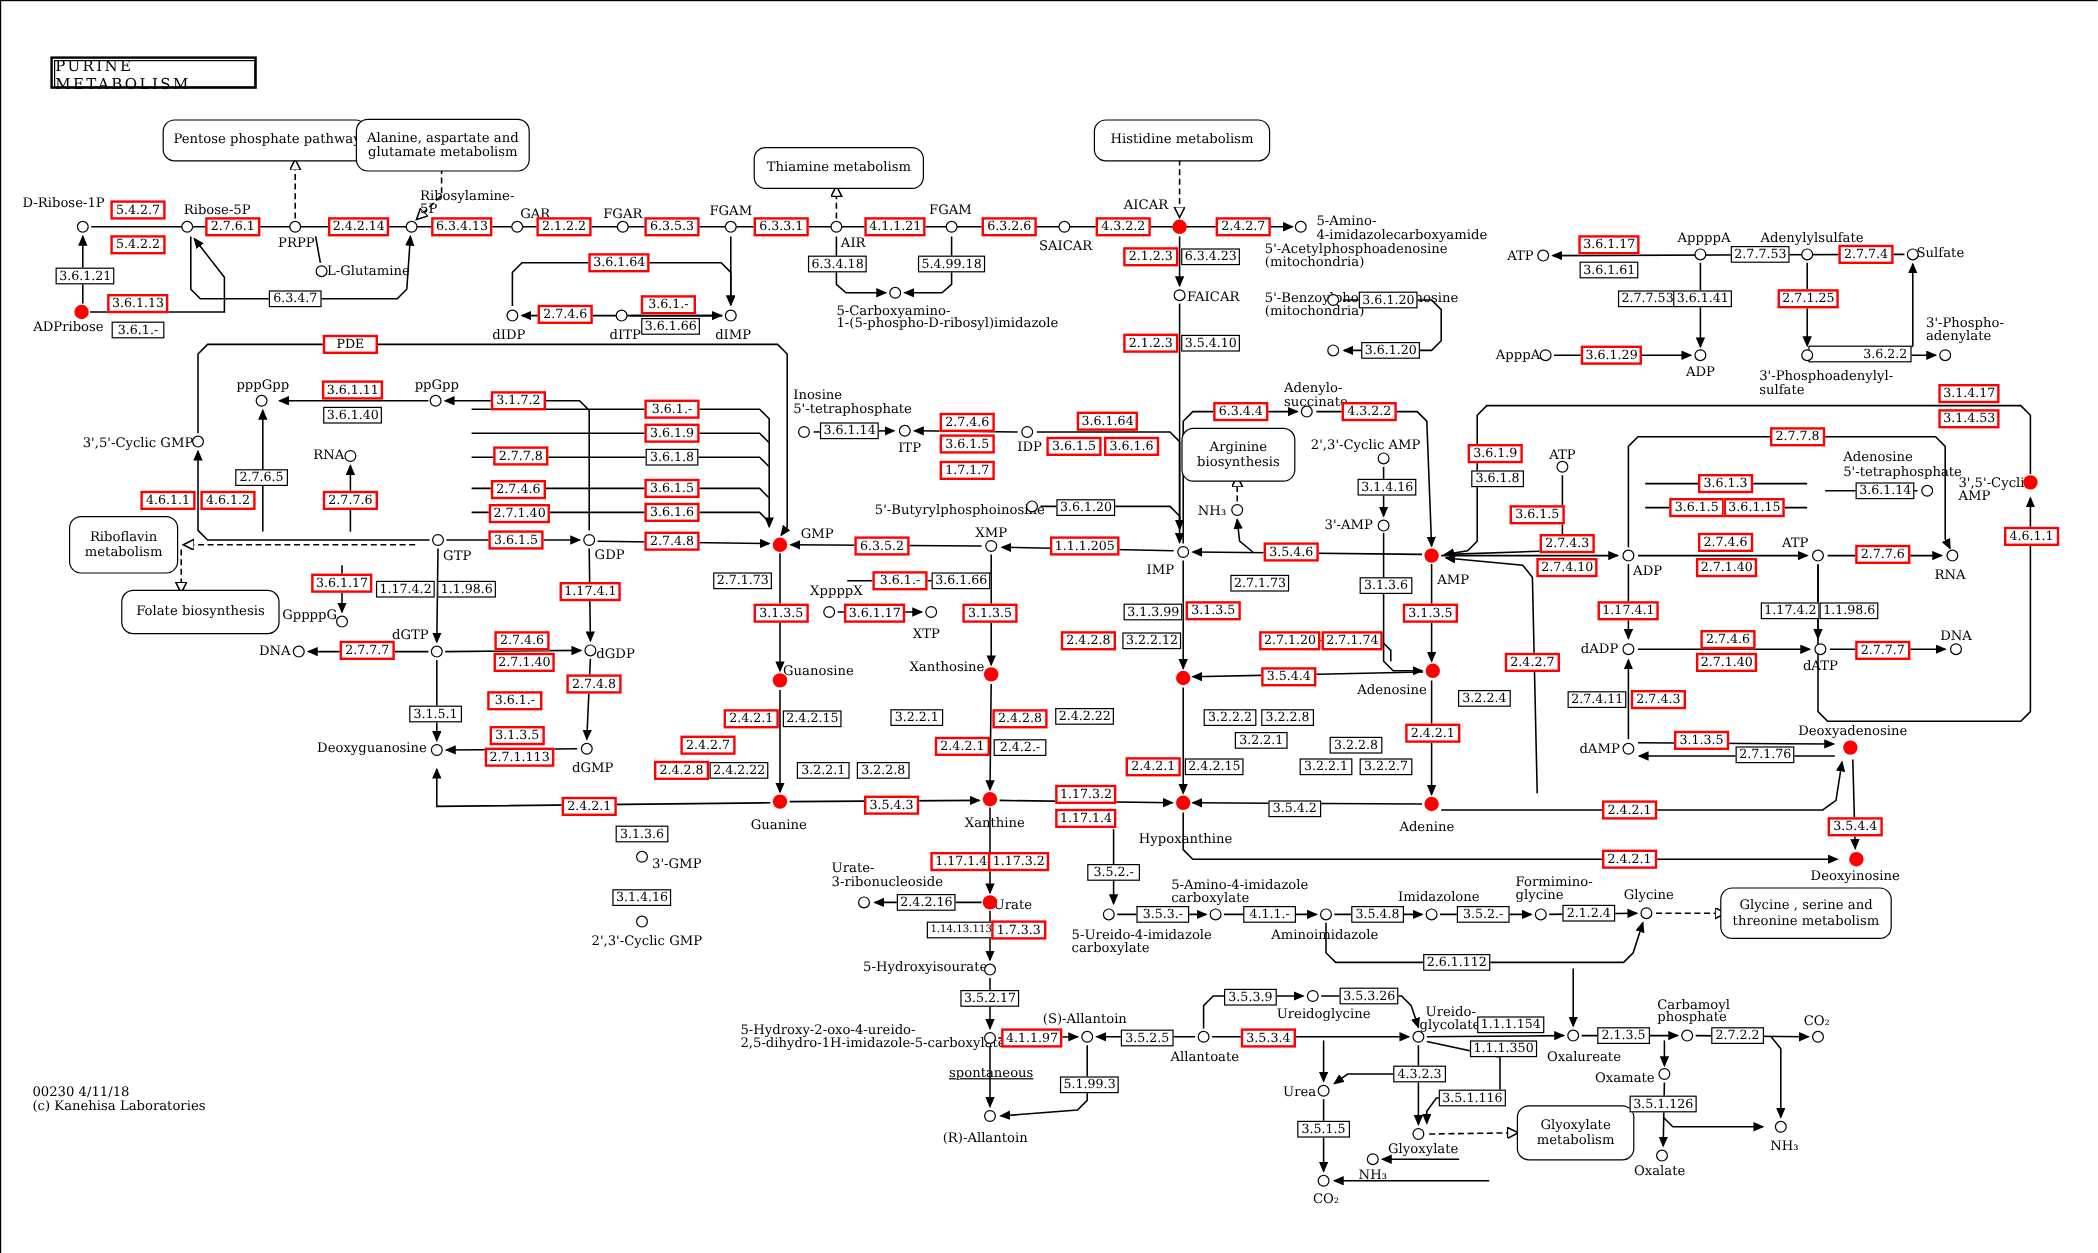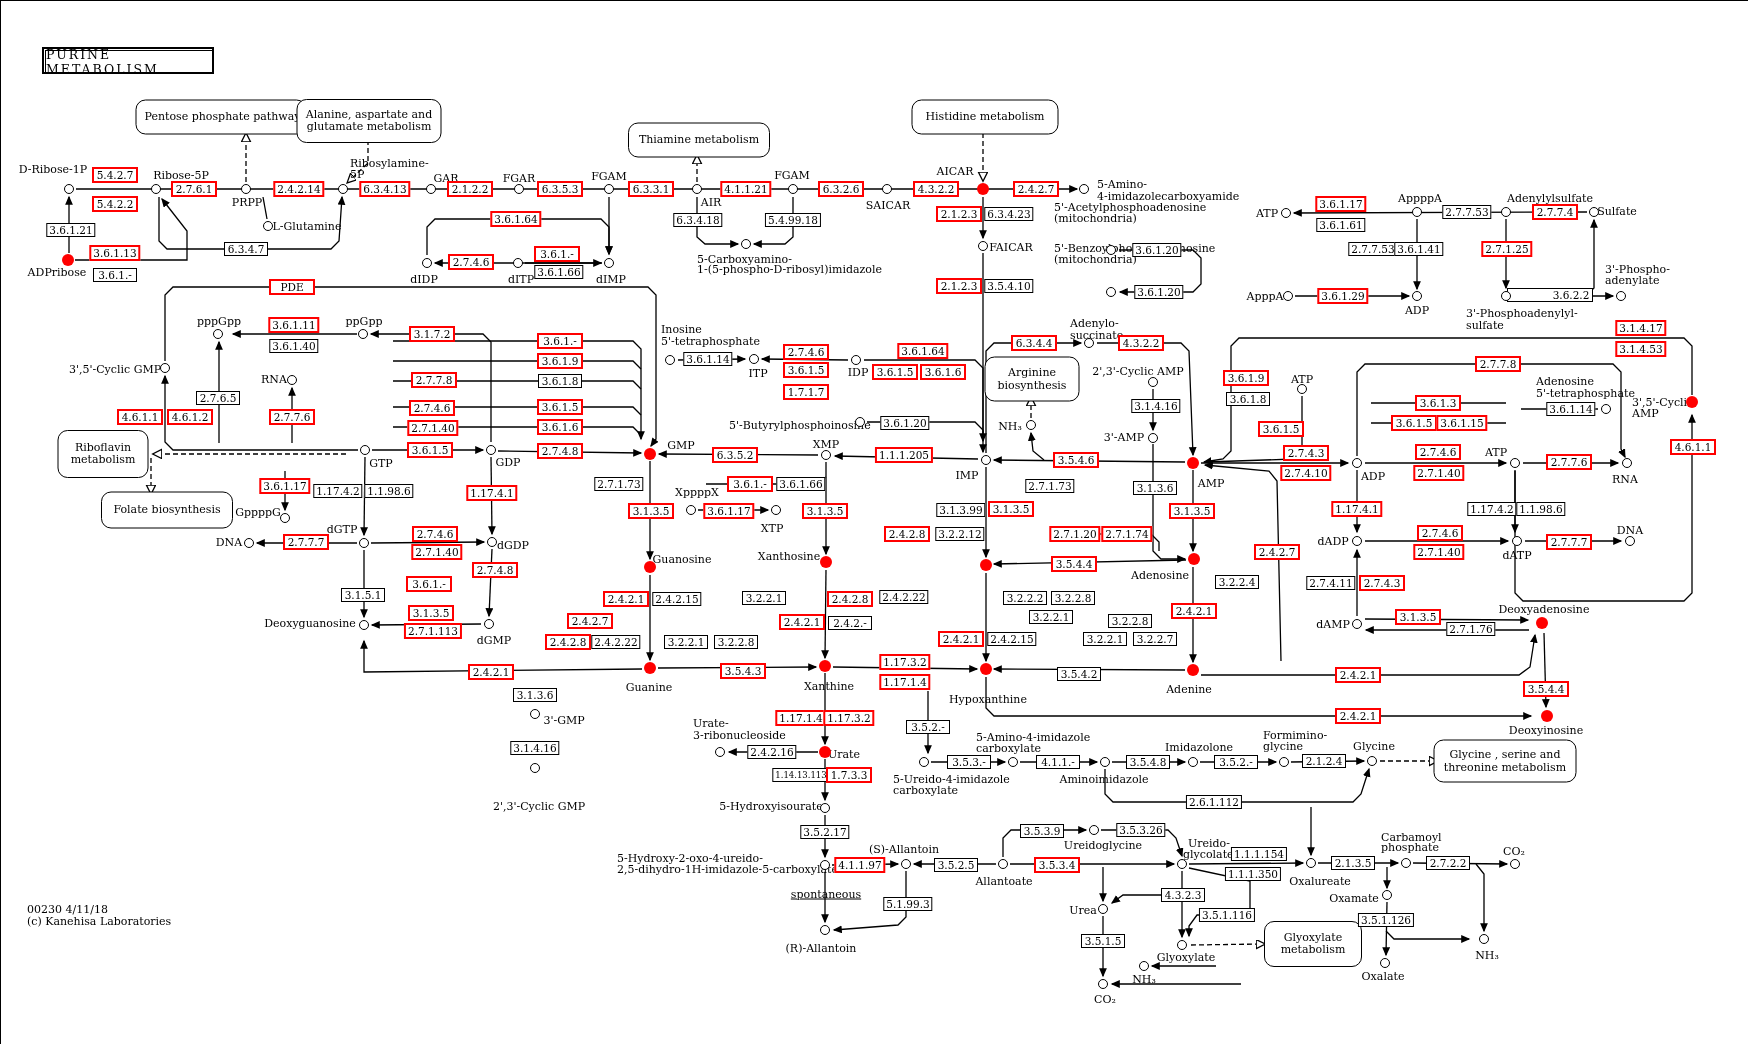--- a/index.html
+++ b/index.html
@@ -416,21 +416,21 @@
     <div class="lbl left" style="left: 696px; top: 258px;">5-Carboxyamino-</div>
     <div class="lbl left" style="left: 696px; top: 268px;">1-(5-phospho-D-ribosyl)imidazole</div>
     <div class="lbl" style="left: 423px; top: 278px;">dIDP</div>
     <div class="lbl" style="left: 520px; top: 278px;">dITP</div>
     <div class="lbl" style="left: 610px; top: 278px;">dIMP</div>
     <div class="lbl" style="left: 56px; top: 271px;">ADPribose</div>
     <div class="lbl left" style="left: 1096px; top: 183px;">5-Amino-</div>
     <div class="lbl left" style="left: 1096px; top: 195px;">4-imidazolecarboxyamide</div>
     <div class="lbl" style="left: 1266px; top: 212px;">ATP</div>
     <div class="lbl" style="left: 1419px; top: 197px;">AppppA</div>
-    <div class="lbl" style="left: 1509px; top: 197px; margin-left: 40px;">Adenylylsulfate</div>
+    <div class="lbl" style="left: 1509px; top: 197px;">Adenylylsulfate</div>
     <div class="lbl" style="left: 1616px; top: 210px;">Sulfate</div>
     <div class="lbl left" style="left: 1053px; top: 206px;">5'-Acetylphosphoadenosine</div>
     <div class="lbl left" style="left: 1053px; top: 217px;">(mitochondria)</div>
     <div class="lbl left" style="left: 1053px; top: 247px;">5'-Benzoylphosphoadenosine</div>
     <div class="lbl left" style="left: 1053px; top: 258px;">(mitochondria)</div>
     <div class="lbl" style="left: 1264px; top: 295px;">ApppA</div>
     <div class="lbl" style="left: 1416px; top: 309px;">ADP</div>
     <div class="lbl left" style="left: 1465px; top: 312px;">3'-Phosphoadenylyl-</div>
     <div class="lbl left" style="left: 1465px; top: 324px;">sulfate</div>
     <div class="lbl left" style="left: 1604px; top: 268px;">3'-Phospho-</div>
@@ -481,21 +481,21 @@
     <div class="lbl" style="left: 1332px; top: 540px;">dADP</div>
     <div class="lbl" style="left: 1516px; top: 554px;">dATP</div>
     <div class="lbl" style="left: 1629px; top: 529px;">DNA</div>
     <div class="lbl" style="left: 1332px; top: 623px;">dAMP</div>
     <div class="lbl" style="left: 1543px; top: 608px;">Deoxyadenosine</div>
     <div class="lbl" style="left: 1545px; top: 729px;">Deoxyinosine</div>
     <div class="lbl left" style="left: 692px; top: 722px;">Urate-</div>
     <div class="lbl left" style="left: 692px; top: 734px;">3-ribonucleoside</div>
     <div class="lbl" style="left: 843px; top: 753px;">Urate</div>
     <div class="lbl" style="left: 563px; top: 719px;">3'-GMP</div>
-    <div class="lbl" style="left: 538px; top: 783px; margin-top: 22px;">2',3'-Cyclic GMP</div>
+    <div class="lbl" style="left: 538px; top: 783px;">2',3'-Cyclic GMP</div>
     <div class="lbl" style="left: 770px; top: 805px;">5-Hydroxyisourate</div>
     <div class="lbl left" style="left: 616px; top: 857px;">5-Hydroxy-2-oxo-4-ureido-</div>
     <div class="lbl left" style="left: 616px; top: 868px;">2,5-dihydro-1H-imidazole-5-carboxylate</div>
     <div class="lbl" style="left: 903px; top: 848px;">(S)-Allantoin</div>
     <div class="lbl" style="left: 1003px; top: 880px;">Allantoate</div>
     <div class="lbl u" style="left: 825px; top: 893px;">spontaneous</div>
     <div class="lbl" style="left: 820px; top: 947px;">(R)-Allantoin</div>
     <div class="lbl left" style="left: 975px; top: 736px;">5-Amino-4-imidazole</div>
     <div class="lbl left" style="left: 975px; top: 747px;">carboxylate</div>
     <div class="lbl left" style="left: 892px; top: 778px;">5-Ureido-4-imidazole</div>

